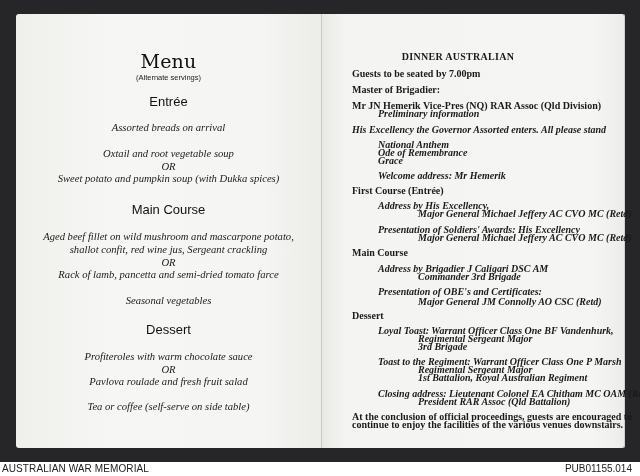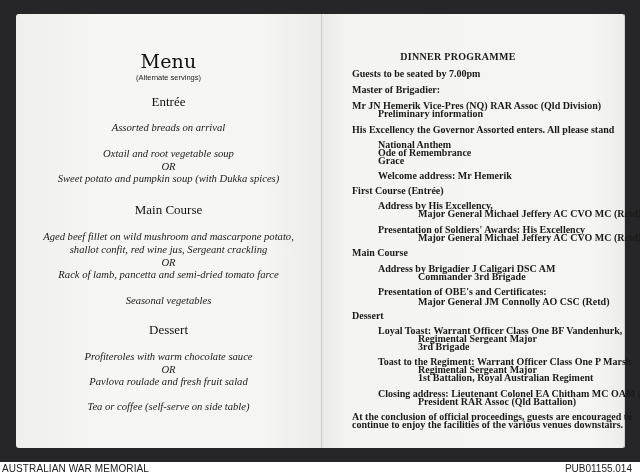--- a/index.html
+++ b/index.html
@@ -24,30 +24,30 @@
     box-shadow: 1px 0 0 #cfcfcc; }
   .fold { position:absolute; left:321px; top:14px; width:1px; height:434px; background:#c9c9c6; }
 
   
   .menu { position:absolute; left:16px; top:14px; width:305px; text-align:center; }
   .menu-title { position:absolute; left:0; width:305px; top:36px;
     font-family:"DejaVu Serif", serif; font-weight:normal; font-size:19px; letter-spacing:0.2px; color:#111; }
   .menu-sub { position:absolute; left:0; width:305px; top:59px;
     font-family:"Liberation Sans", sans-serif; font-size:7.5px; color:#222; }
   .sec { position:absolute; left:0; width:305px;
-    font-family:Liberation Serif, serif; font-size:13px; color:#111; }
+    font-family:Liberation Sans, sans-serif; font-size:13px; color:#111; }
   .dish { position:absolute; left:0; width:305px;
     font-family:"Liberation Serif", serif; font-style:italic; font-size:10.6px; line-height:13px; color:#1a1a1a; }
 
   
   .prog { position:absolute; left:322px; top:14px; width:302px; font-family:"Liberation Serif", serif; color:#1a1a1a; }
   .prog-title { position:absolute; top:37px; left:0; width:272px; text-align:center; font-weight:bold; font-size:10px; letter-spacing:0.3px; }
   .pl { position:absolute; font-size:10px; line-height:8.4px; white-space:nowrap; }
   .b { font-weight:bold; }
-  .bi { font-weight:bold; }
+  .bi { font-weight:bold; font-style:italic; }
 
   .footer-left { position:absolute; left:2px; top:463px; font-family:"Liberation Sans", sans-serif; font-size:10px; color:#222; letter-spacing:0.1px; }
   .footer-right { position:absolute; right:8px; top:463px; font-family:"Liberation Sans", sans-serif; font-size:10px; color:#222; }
 </style>
 </head>
 <body>
 
 <div class="scan"></div>
 <div class="paper left"></div>
 <div class="paper right"></div>
@@ -71,21 +71,21 @@
   <div class="dish" style="top:280px">Seasonal vegetables</div>
 
   <div class="sec" style="top:308px">Dessert</div>
   <div class="dish" style="top:336px">Profiteroles with warm chocolate sauce</div>
   <div class="dish" style="top:349px">OR</div>
   <div class="dish" style="top:361px">Pavlova roulade and fresh fruit salad</div>
   <div class="dish" style="top:386px">Tea or coffee (self-serve on side table)</div>
 </div>
 
 <div class="prog">
-  <div class="prog-title">DINNER  PROGRAMME</div>
+  <div class="prog-title">DINNER  AUSTRALIAN</div>
 
   <div class="pl b" style="left:30px; top:56px">Guests to be seated by 7.00pm</div>
   <div class="pl b" style="left:30px; top:72px">Master of Brigadier:</div>
   <div class="pl b" style="left:30px; top:88px">Mr JN Hemerik Vice-Pres (NQ)  RAR Assoc (Qld Division)</div>
   <div class="pl bi" style="left:56px; top:96px">Preliminary information</div>
 
   <div class="pl bi" style="left:30px; top:112px">His Excellency the Governor Assorted enters. All please stand</div>
   <div class="pl bi" style="left:56px; top:127px">National Anthem</div>
   <div class="pl bi" style="left:56px; top:135px">Ode of Remembrance</div>
   <div class="pl bi" style="left:56px; top:143px">Grace</div>

